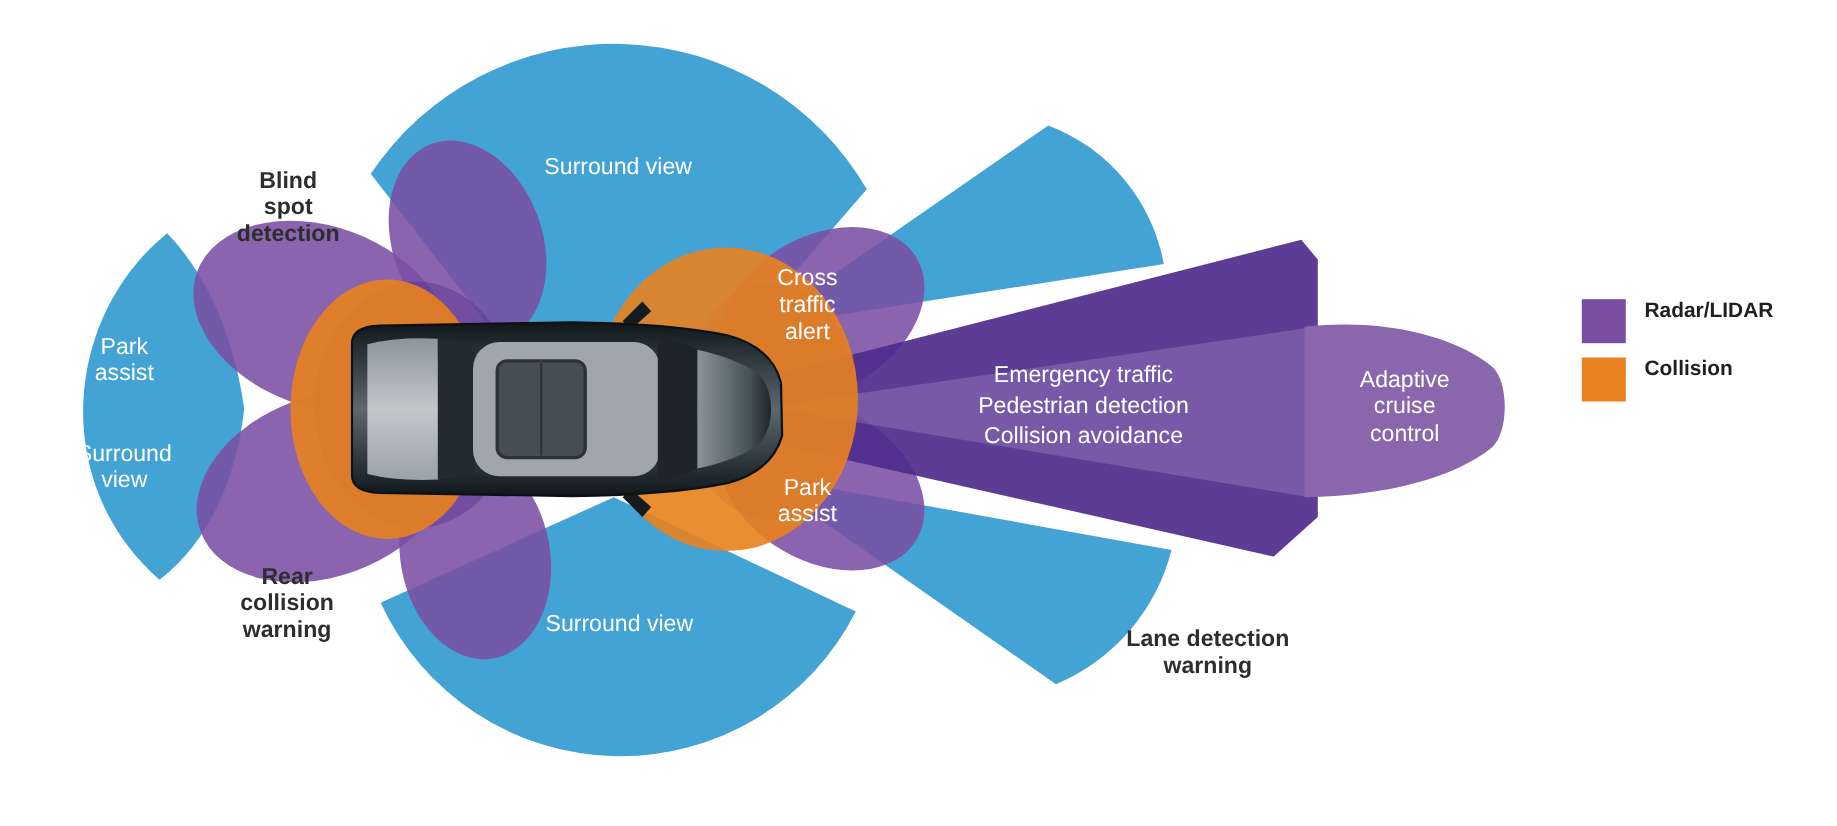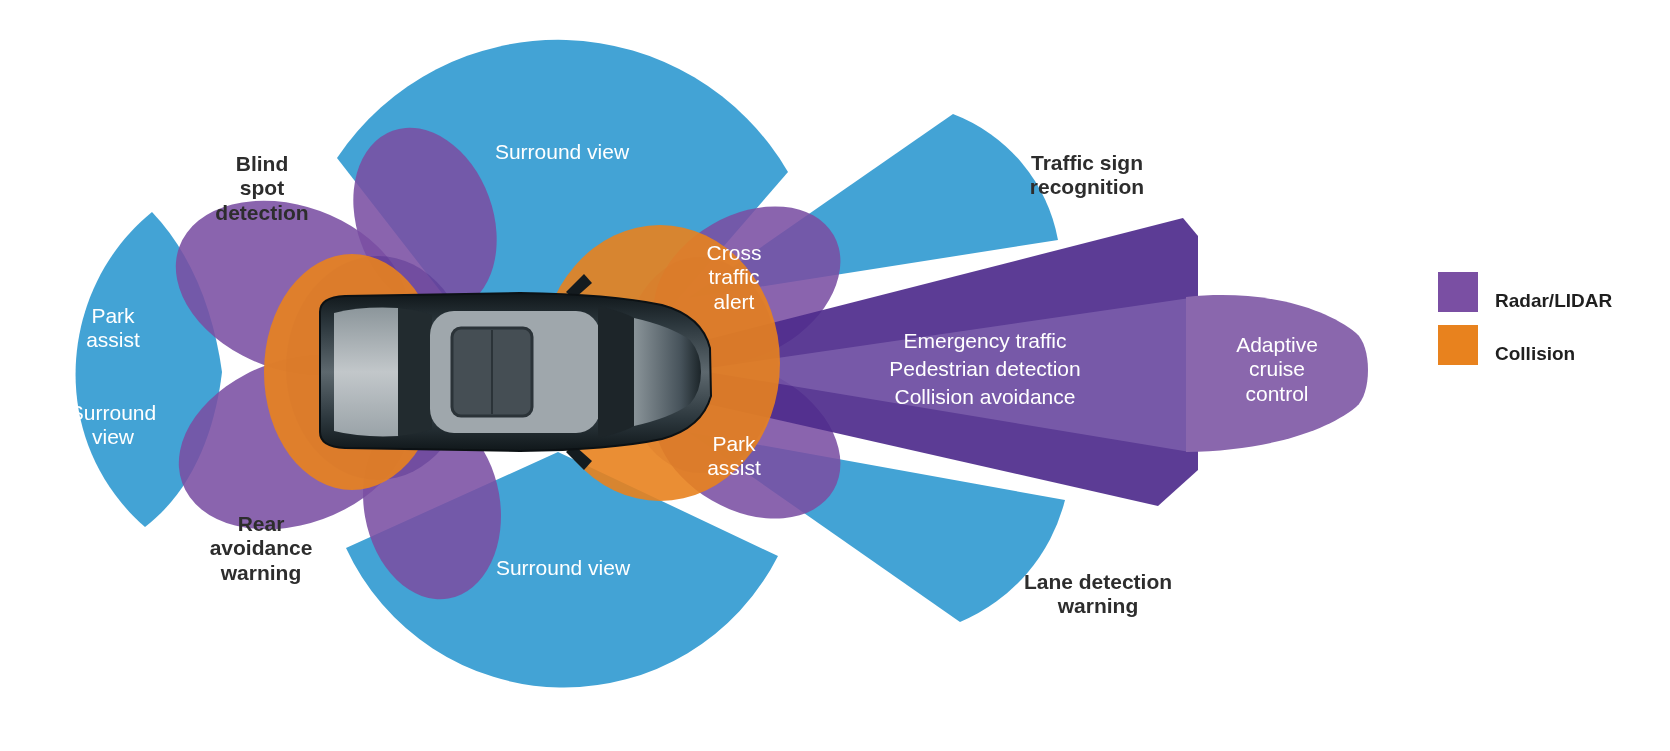--- a/index.html
+++ b/index.html
@@ -21,21 +21,21 @@
     z-index:5;
     pointer-events:none;
   }
   .lbl.dark{color:#2d2d2d;font-weight:700;}
   .lbl.light{color:#ffffff;font-weight:400;}
   .lbl.lh-lg{line-height:1.33;}
   #legend{
     position:absolute;left:1438px;top:272px;z-index:6;
     display:flex;flex-direction:column;gap:13px;
   }
-  .legend-row{display:flex;align-items:flex-end;}
+  .legend-row{display:flex;align-items:flex-start;}
   .swatch{width:40px;height:40px;flex:0 0 40px;}
   .legend-label{
     margin-left:17px;font-size:19px;font-weight:700;color:#1f1f1f;
     white-space:nowrap;
   }
 </style>
 </head>
 <body>
 
 <div id="stage">
@@ -95,39 +95,37 @@
       <line x1="492" y1="330" x2="492" y2="414" stroke="#2b3338" stroke-width="2"></line>
       <path fill="#1d2529" d="M 598 306 Q 624 312 634 318 L 634 426 Q 624 432 598 438 Z"></path>
       <path fill="url(#gHood)" d="M 634 318 Q 670 326 690 340 Q 701 353 701 372 Q 701 391 690 404 Q 670 418 634 426 Z"></path>
     </g>
   </svg>
 
   <div class="lbl light" style="left:562px;top:152px;">Surround view</div>
   <div class="lbl dark" style="left:262px;top:189px;">Blind
 spot
 detection</div>
-  <div class="lbl dark" style="left:1087px;top:175px;">Traffic sign
-recognition</div>
   <div class="lbl light" style="left:113px;top:328px;">Park
 assist</div>
   <div class="lbl light" style="left:113px;top:425px;">Surround
 view</div>
   <div class="lbl light" style="left:734px;top:278px;">Cross
 traffic
 alert</div>
   <div class="lbl light lh-lg" style="left:985px;top:369px;">Emergency traffic
 Pedestrian detection
 Collision avoidance</div>
   <div class="lbl light" style="left:1277px;top:370px;text-align:center;">Adaptive
 cruise
 control</div>
   <div class="lbl light" style="left:734px;top:456px;">Park
 assist</div>
   <div class="lbl dark" style="left:261px;top:549px;">Rear
-avoidance
+collision
 warning</div>
   <div class="lbl light" style="left:563px;top:568px;">Surround view</div>
   <div class="lbl dark" style="left:1098px;top:594px;">Lane detection
 warning</div>
 
   <div id="legend">
     <div class="legend-row">
       <div class="swatch" style="background: rgb(122, 79, 163);"></div>
       <div class="legend-label">Radar/LIDAR</div>
     </div>

